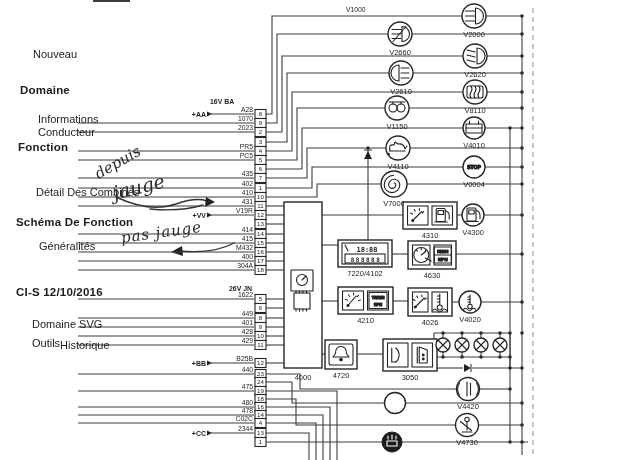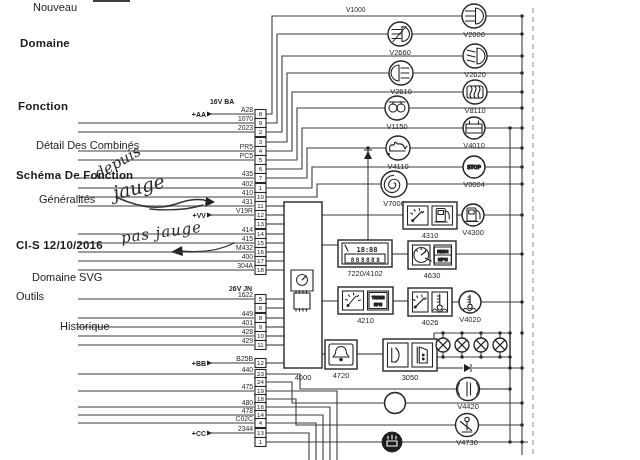--- a/index.html
+++ b/index.html
@@ -1,18 +1,18 @@
 <!DOCTYPE html>
 <html><head>
 <meta charset="utf-8">
 <style>
   html,body{margin:0;padding:0;background:#fff;}
   #stage{position:relative;width:640px;height:460px;background:#fff;overflow:hidden;
          font-family:"Liberation Sans",sans-serif;}
-  .sb{position:absolute;color:#1c1c1c;font-size:11px;line-height:13px;white-space:pre-line;cursor:default;}
+  .sb{position:absolute;color:#1c1c1c;font-size:11px;line-height:13px;white-space:pre-line;cursor:default;margin-top:47px;}
   .sb.b{font-weight:700;font-size:11.5px;letter-spacing:.2px;}
   .hand{position:absolute;font-family:"DejaVu Serif",serif;font-style:italic;color:#2a2a2a;
         white-space:nowrap;transform-origin:left center;}
   svg{position:absolute;left:0;top:0;}
   .w{fill:none;stroke:#3c3c3c;stroke-width:1.1;}
   .hw{fill:none;stroke:#333;stroke-width:1.4;stroke-linecap:round;}
   .edge{fill:none;stroke:#b9b9b9;stroke-width:1.6;stroke-dasharray:5,4;}
   .sh{fill:#fff;stroke:#262626;stroke-width:1.4;}
   .sh2{fill:#fff;stroke:#262626;stroke-width:1.1;}
   .ic{fill:none;stroke:#222;stroke-width:1.1;stroke-linecap:round;stroke-linejoin:round;}
@@ -502,25 +502,26 @@
       <g class="ic" transform="translate(395,403)"></g>
       <circle cx="392" cy="442" r="10" fill="#1d1d1d" stroke="#1d1d1d"></circle>
       <g class="ic" transform="translate(392,442)" style="stroke:#fff">
         <rect x="-5" y="-1" width="10" height="5"></rect>
         <path d="M-4,-3 V-6 M0,-3 V-7 M4,-3 V-6"></path>
       </g>
     </svg>
 
   <div class="sb" style="left:33px;top:1px;">Nouveau</div>
   <div class="sb b" style="left:20px;top:37px;">Domaine</div>
-  <div class="sb b" style="left:18px;top:100px;">Fonction</div>
+  <div class="sb" style="left:38px;top:66px;"><span>Informations</span><br><span>Conducteur</span></div>
+  <div class="sb b" style="left:18px;top:94px;">Fonction</div>
   <div class="sb b" style="left:16px;top:169px;">Schéma De Fonction</div>
   <div class="sb" style="left:36px;top:139px;">Détail Des Combinés</div>
   <div class="sb" style="left:39px;top:193px;">Généralités</div>
   <div class="sb b" style="left:16px;top:239px;">CI-S 12/10/2016</div>
   <div class="sb" style="left:32px;top:271px;">Domaine SVG</div>
-  <div class="sb" style="left:16px;top:290px;">Outils</div>
-  <div class="sb" style="left:32px;top:320px;padding-left:28px;">Historique</div>
+  <div class="sb" style="left:32px;top:290px;">Outils</div>
+  <div class="sb" style="left:32px;top:292px;padding-left:28px;">Historique</div>
 
   <div class="hand" style="left:96px;top:166px;font-size:15px;transform:rotate(-30deg);">depuis</div>
   <div class="hand" style="left:113px;top:182px;font-size:19px;transform:rotate(-14deg);">jauge</div>
   <div class="hand" style="left:121px;top:229px;font-size:15px;letter-spacing:1px;transform:rotate(-8deg);">pas jauge</div>
 </div>
 
 </body></html>

